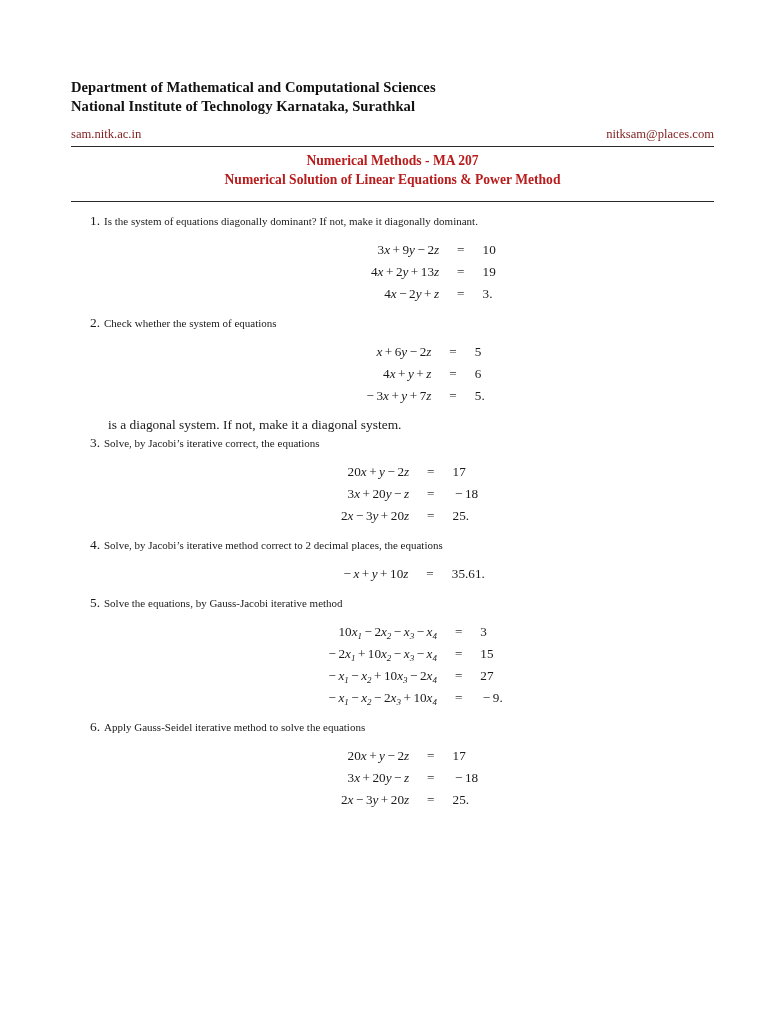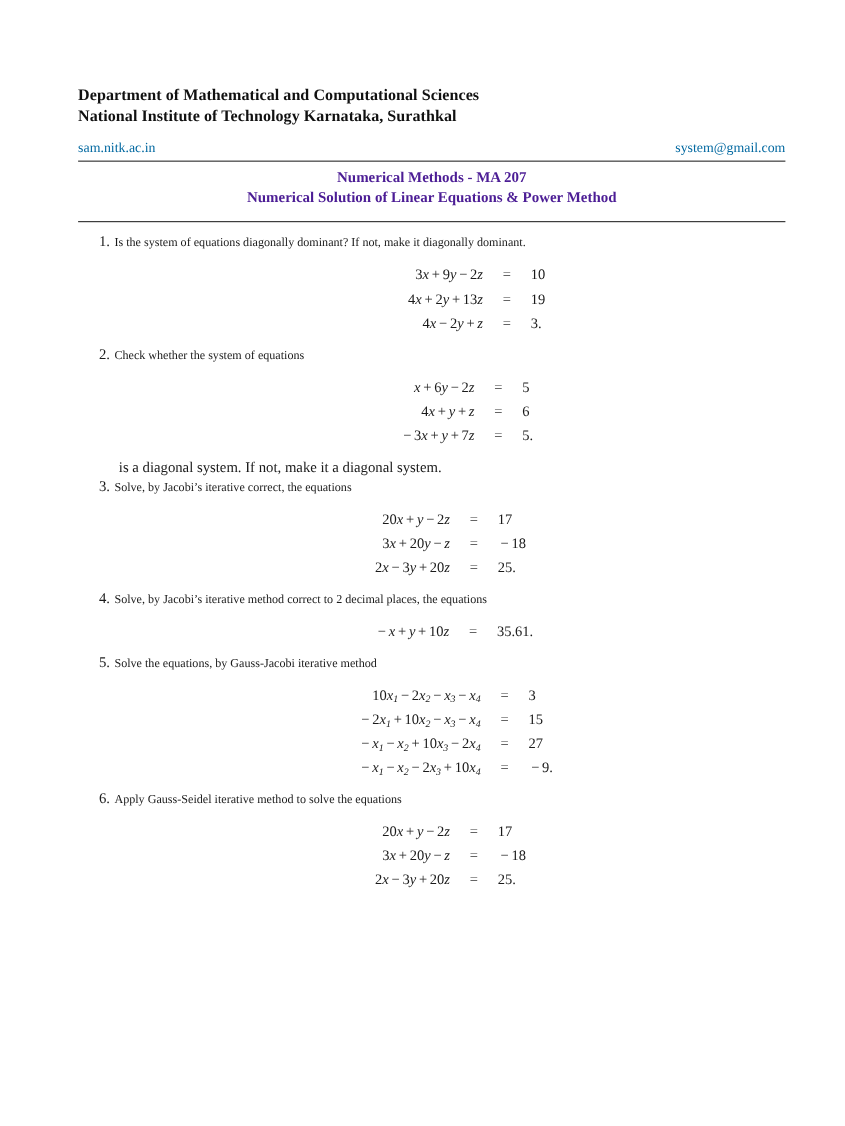--- a/index.html
+++ b/index.html
@@ -43,21 +43,21 @@
 
   .contactbar {
     position: absolute;
     left: 71px;
     top: 127px;
     width: 643px;
     display: flex;
     justify-content: space-between;
     align-items: baseline;
     font-size: 12.6px;
-    color: #0369a1;
+    color: #7f1d1d;
   }
 
   .rule {
     position: absolute;
     left: 71px;
     width: 643px;
     height: 0;
     border-top: 1.15px solid #2a2a2a;
   }
   .rule-top  { top: 146px; }
@@ -67,21 +67,21 @@
     position: absolute;
     left: 71px;
     top: 152px;
     width: 643px;
     text-align: center;
   }
   .coursetitle .line {
     font-weight: bold;
     font-size: 13.6px;
     line-height: 18.5px;
-    color: #4c1d95;
+    color: #b91c1c;
   }
 
   
   .problems {
     position: absolute;
     left: 71px;
     top: 212px;
     width: 643px;
   }
 
@@ -153,21 +153,21 @@
 
 <div class="page">
 
   <div class="letterhead">
     <div class="line">Department of Mathematical and Computational Sciences</div>
     <div class="line">National Institute of Technology Karnataka, Surathkal</div>
   </div>
 
   <div class="contactbar">
     <span>sam.nitk.ac.in</span>
-    <span>system@gmail.com</span>
+    <span>nitksam@places.com</span>
   </div>
 
   <div class="rule rule-top"></div>
 
   <div class="coursetitle">
     <div class="line">Numerical Methods - MA 207</div>
     <div class="line">Numerical Solution of Linear Equations &amp; Power Method</div>
   </div>
 
   <div class="rule rule-bot"></div>

